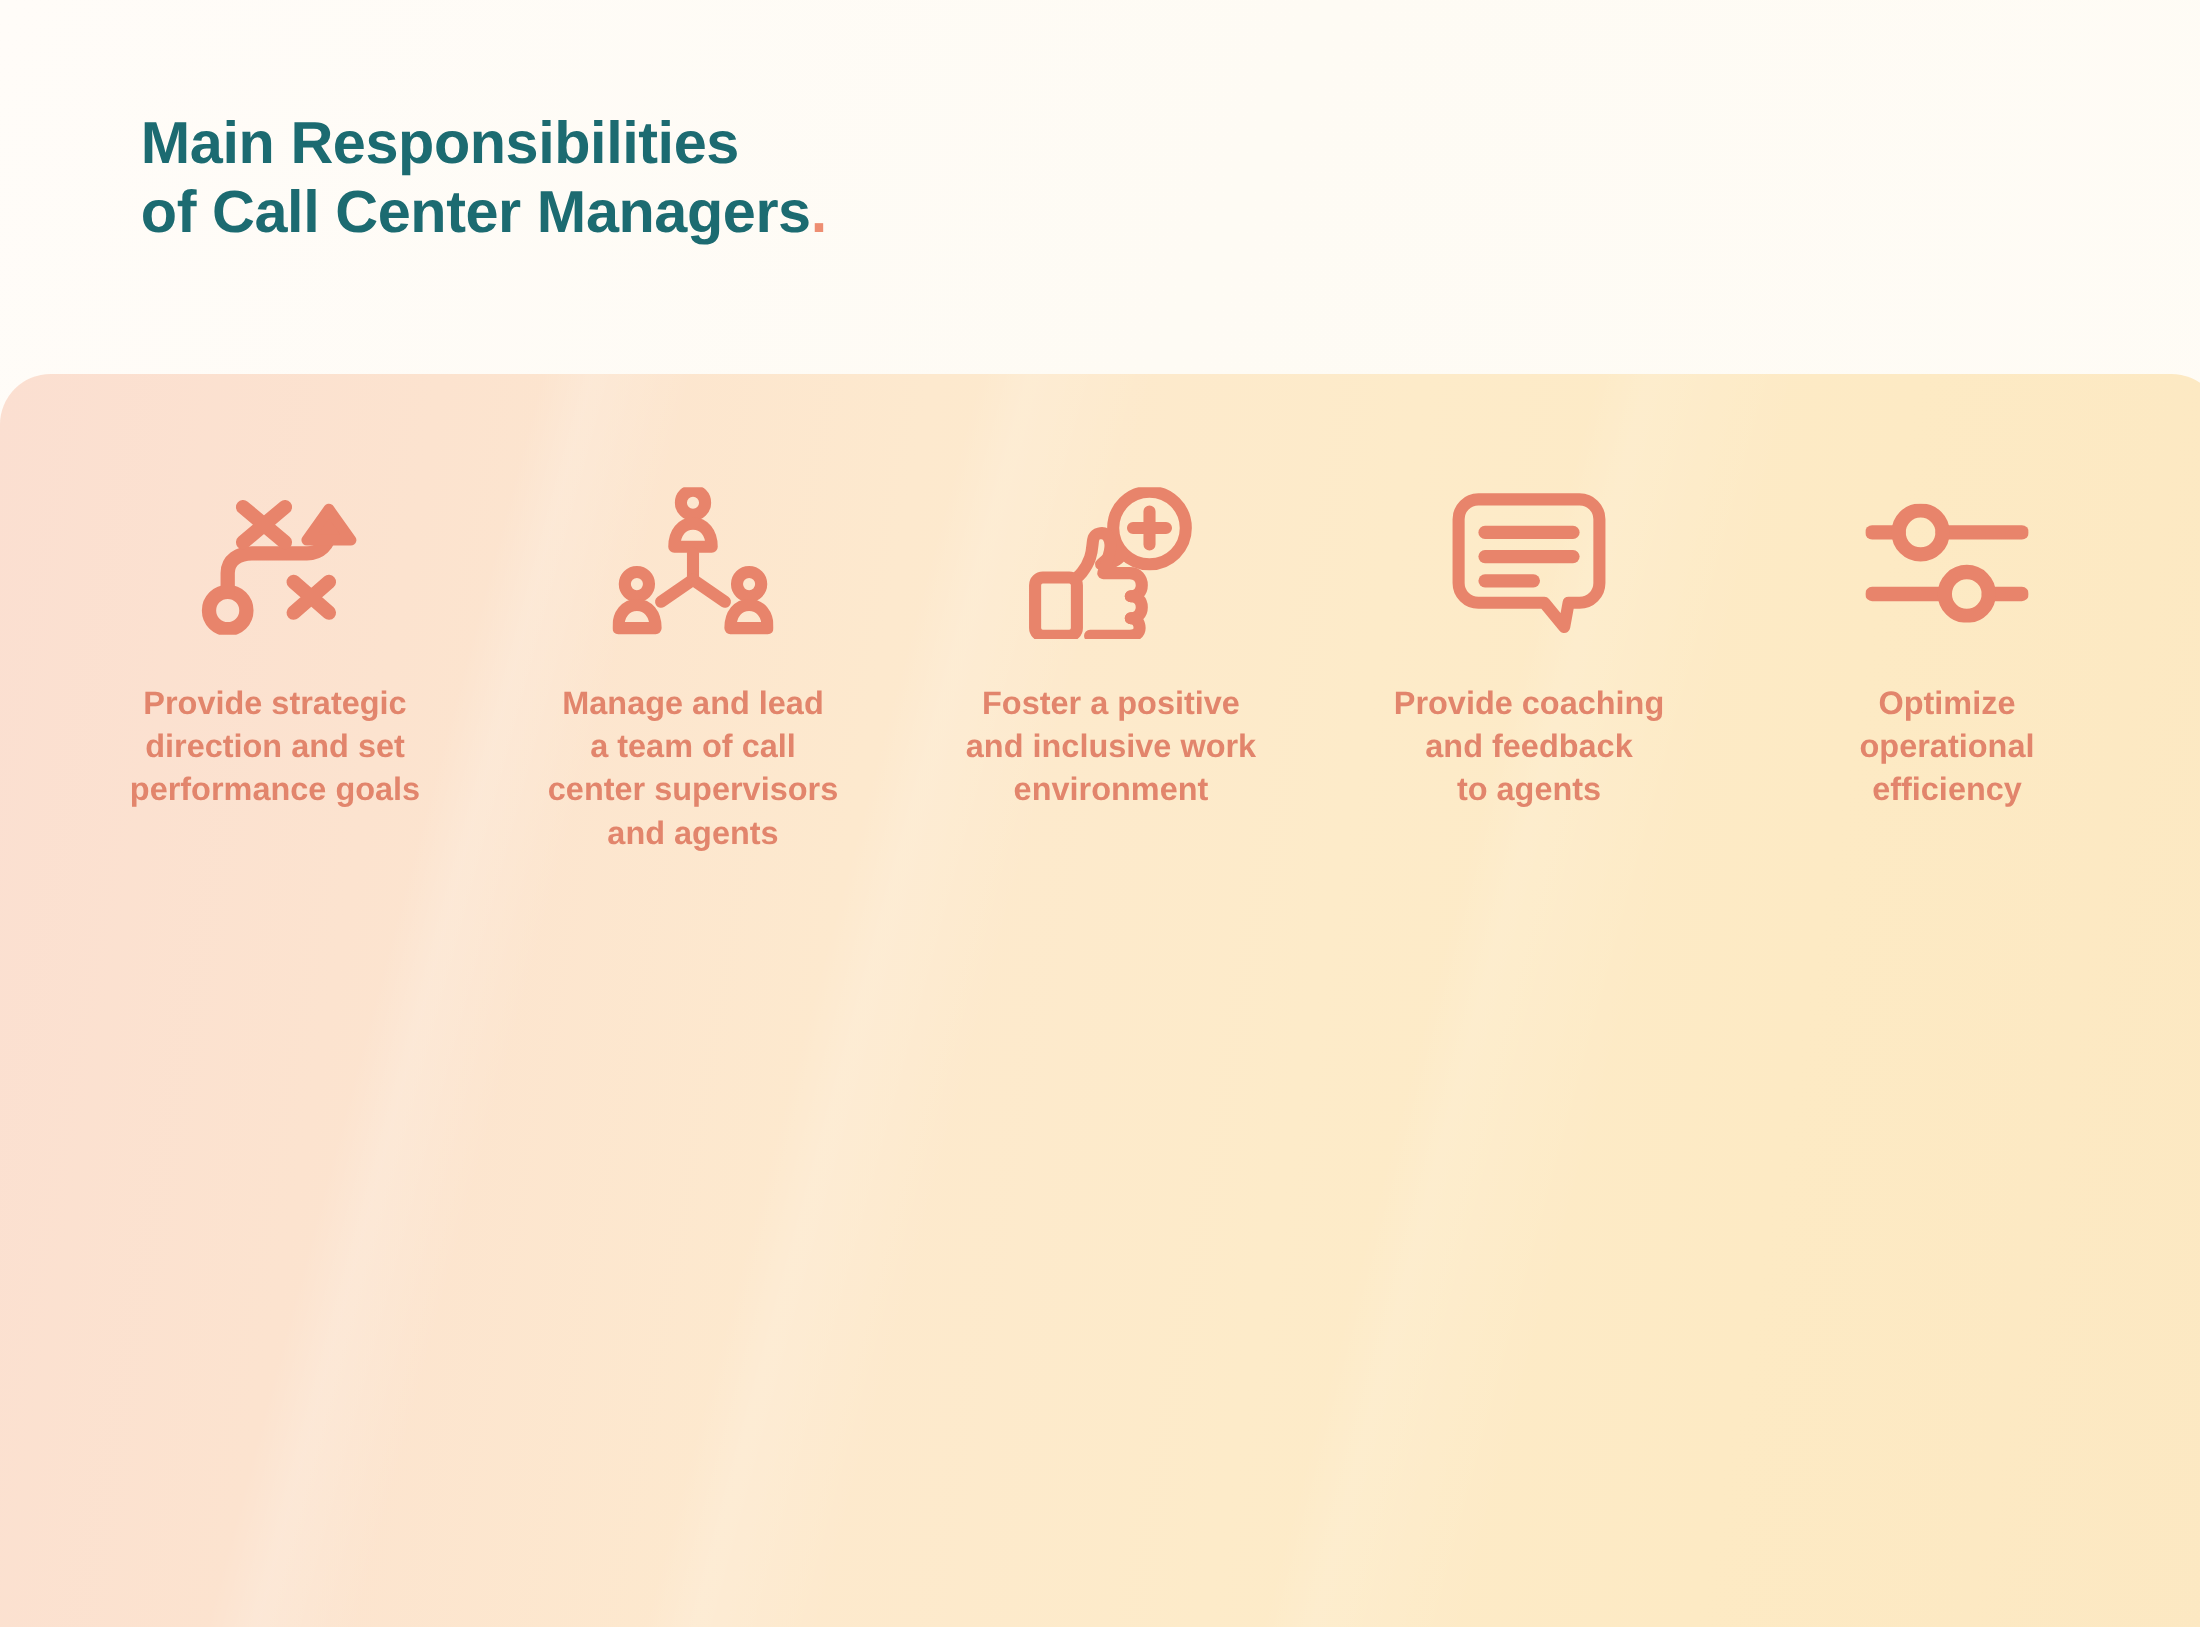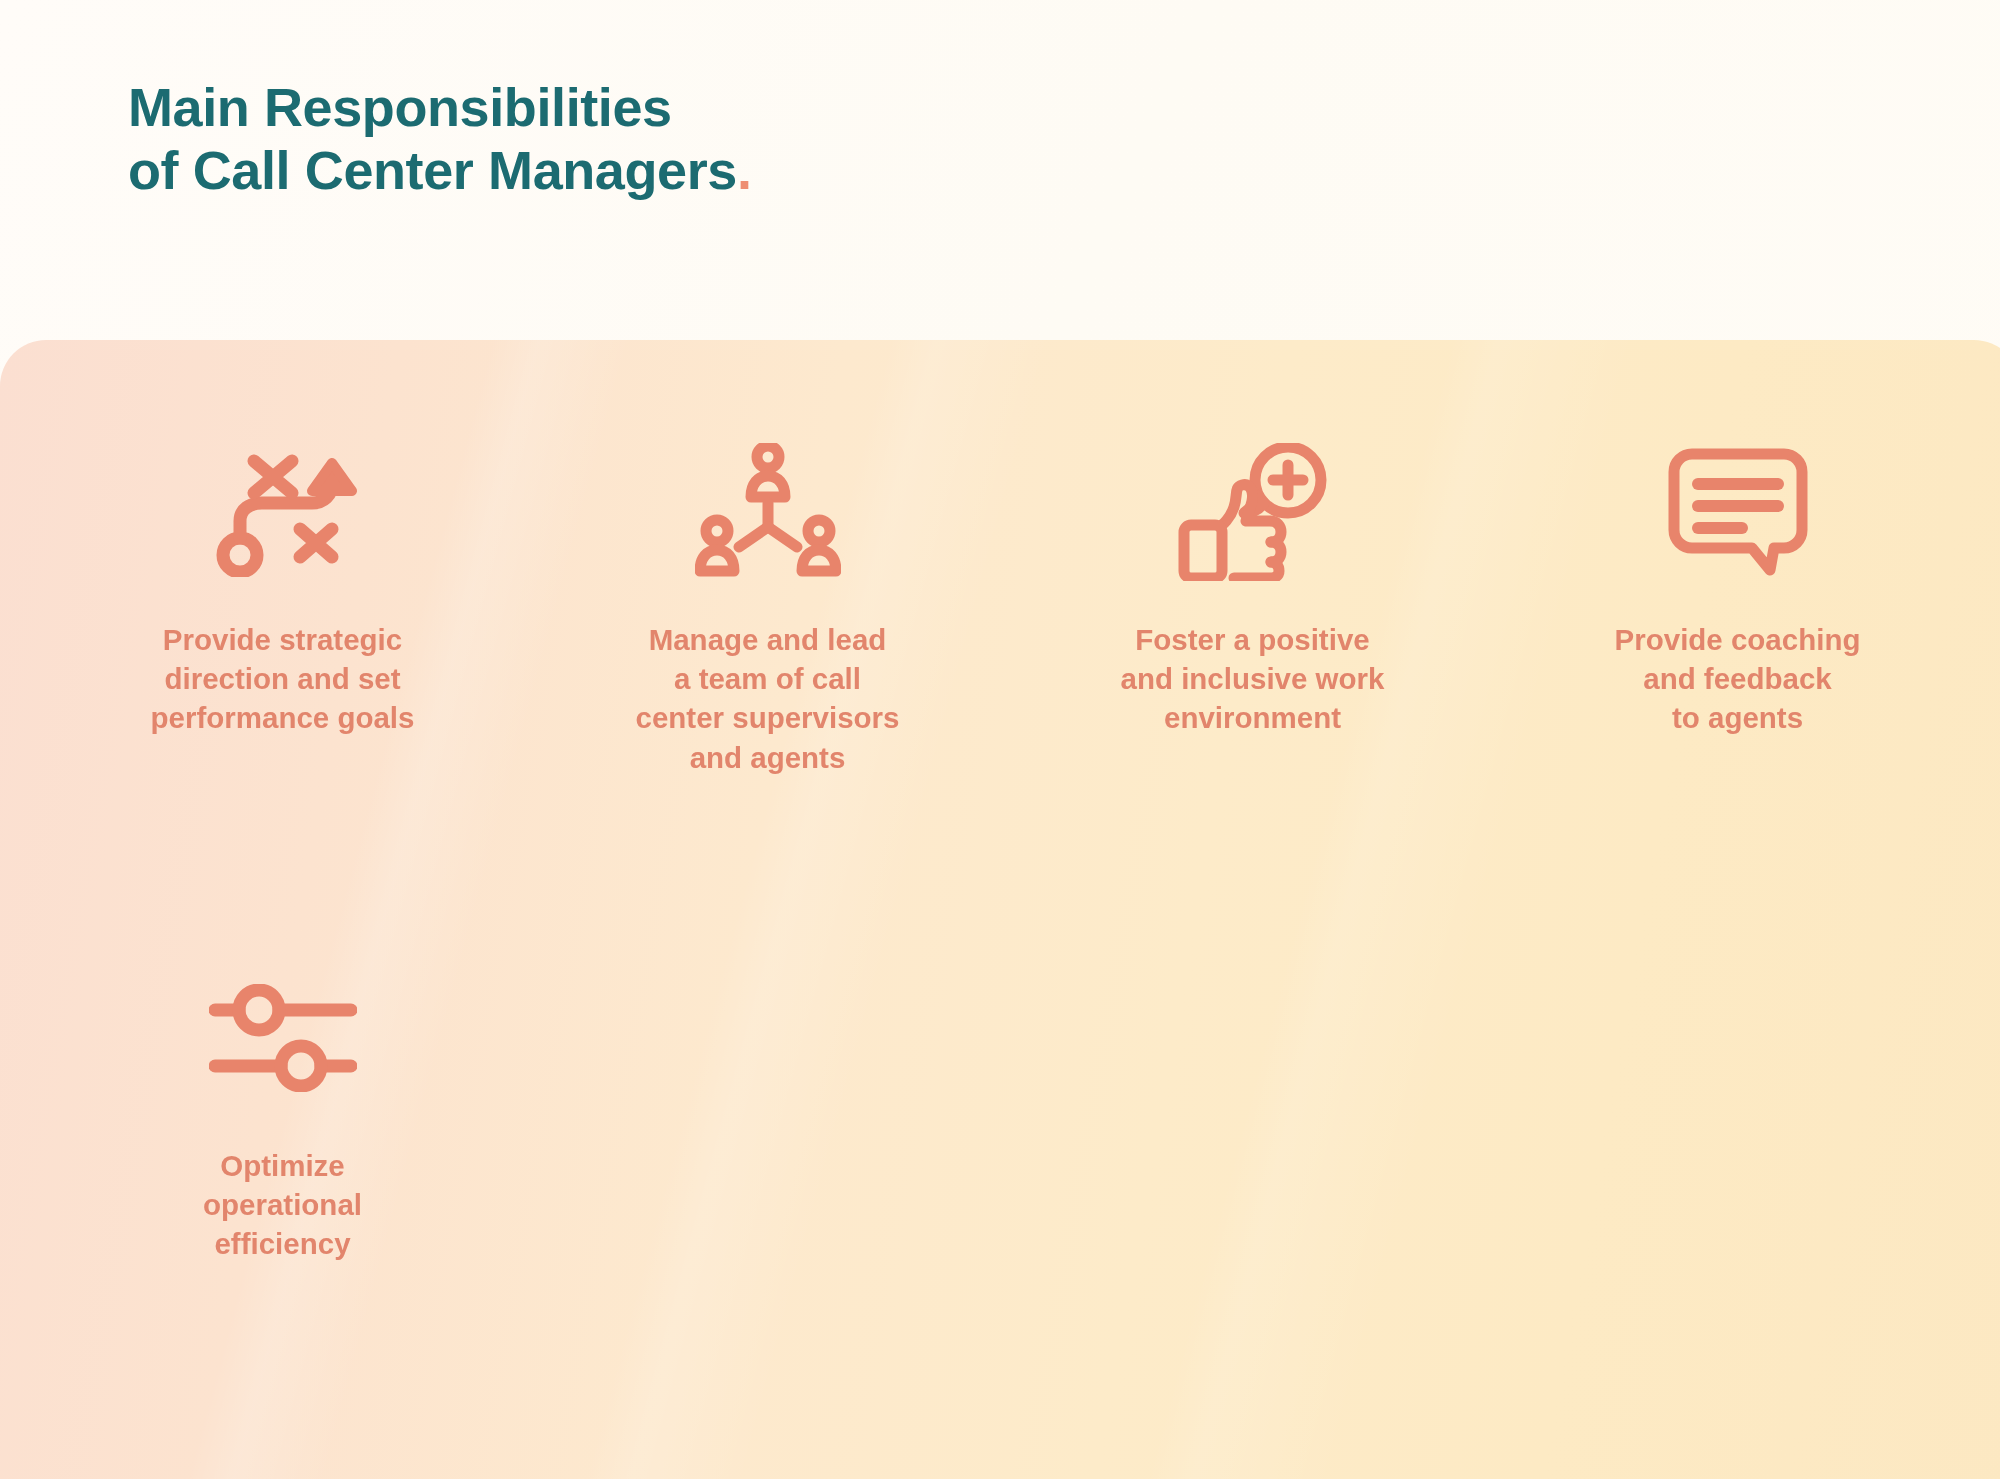--- a/index.html
+++ b/index.html
@@ -19,21 +19,21 @@
     width: 2000px;
     height: 1479px;
     background: linear-gradient(115deg, #FFFCF8 0%, #FEFBF4 45%, #FFFCF6 100%);
     overflow: hidden;
   }
 
   
   .title-block {
     position: absolute;
     left: 128px;
-    top: 76px;
+    top: 99px;
   }
   .title-line {
     font-size: 54px;
     font-weight: 700;
     line-height: 1.16;
     letter-spacing: -0.4px;
     color: #1C6B71;
     white-space: nowrap;
   }
   .title-dot {
@@ -78,25 +78,24 @@
         rgba(255,255,255,0.00) 100%);
     pointer-events: none;
   }
 
   .grid {
     position: absolute;
     left: 60px;
     top: 40px;
     right: 60px;
     display: grid;
-    grid-template-columns: repeat(4, 1fr);
+    grid-template-columns: repeat(5, 1fr);
     grid-auto-rows: 486px;
     column-gap: 0px;
     row-gap: 0px;
-    gap: 40px;
   }
 
   .cell {
     display: flex;
     flex-direction: column;
     align-items: center;
     justify-content: flex-start;
     padding-top: 52px;
   }
 

